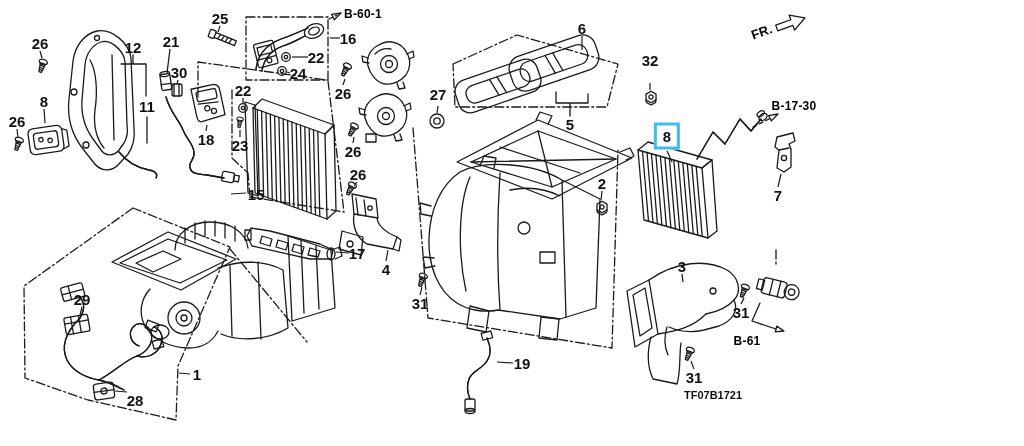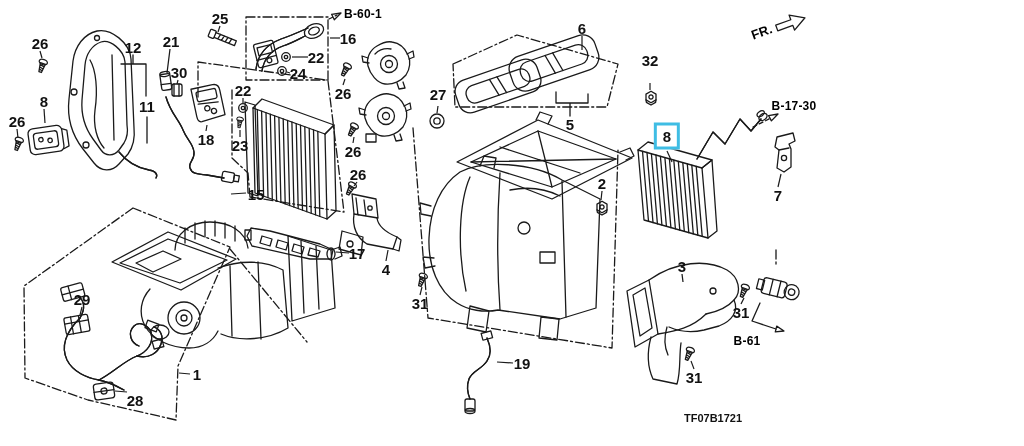--- a/index.html
+++ b/index.html
@@ -7,21 +7,21 @@
          font-family:"Liberation Sans", sans-serif;}
   svg{position:absolute;left:0;top:0;}
   .art path,.art rect,.art circle,.art ellipse,.art line,.art polygon{
       fill:none;stroke:#1a1a1a;stroke-width:1.3;stroke-linecap:round;stroke-linejoin:round;}
   .plabel{position:absolute;transform:translate(-50%,-50%);font-weight:700;font-size:15px;
           color:#111;line-height:1;white-space:nowrap;cursor:pointer;}
   .plabel.boxed{background:#fff;padding:3px 6px;border:3px solid #3fbde4;}
   .reflabel{position:absolute;transform:translate(-50%,-50%);font-weight:700;font-size:12px;
             color:#000;letter-spacing:.2px;white-space:nowrap;cursor:pointer;}
   .codelabel{position:absolute;transform:translate(-50%,-50%);font-weight:700;font-size:11px;
-             color:#111;white-space:nowrap;margin-top:23px;}
+             color:#111;white-space:nowrap;}
 </style>
 </head>
 <body>
 
 <div class="stage">
 
 <svg class="art" width="1024" height="446" viewBox="0 0 1024 446">
   <defs>
     <g id="scr">
           <ellipse cx="0" cy="-1" rx="4.2" ry="2.6"></ellipse>

